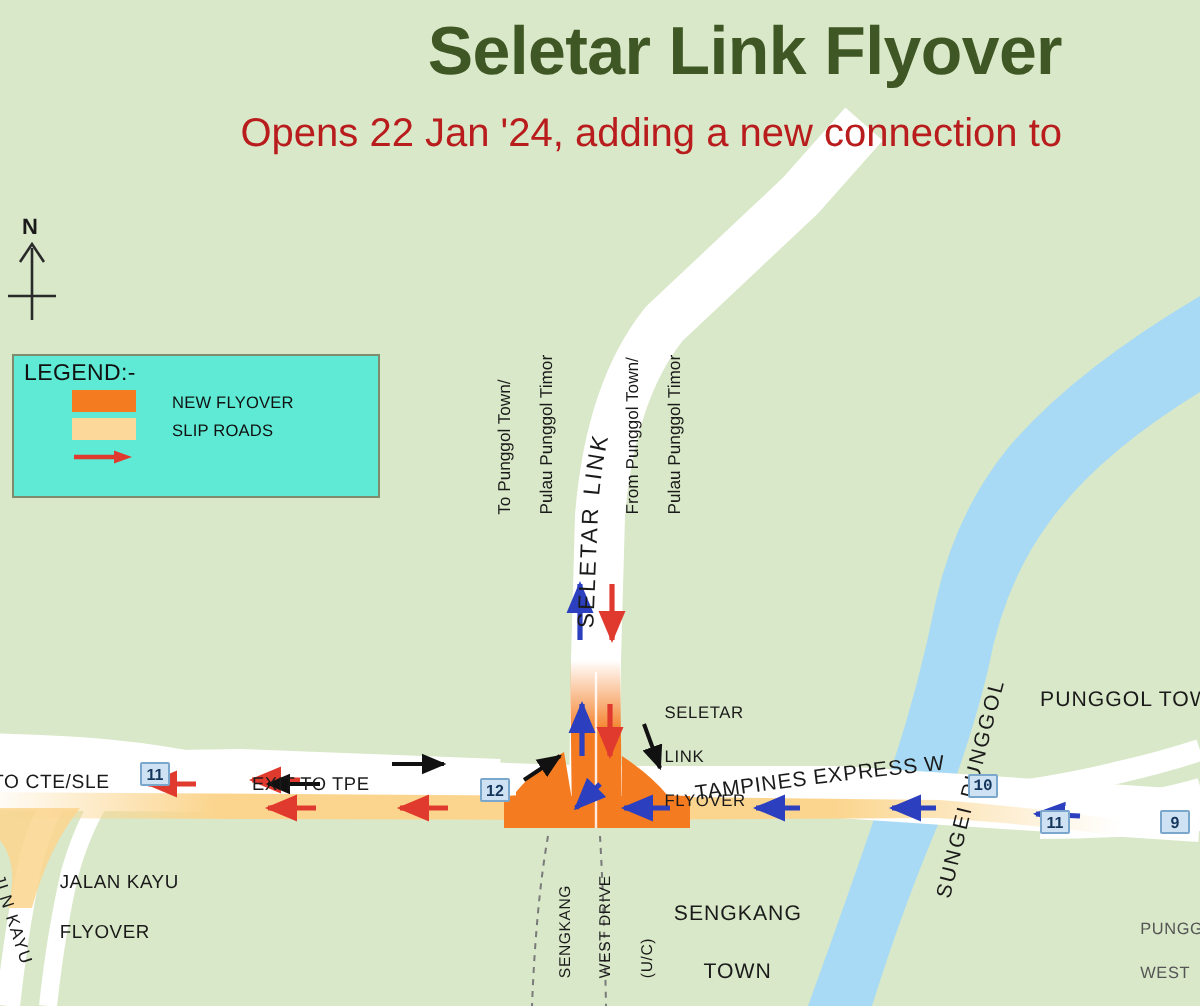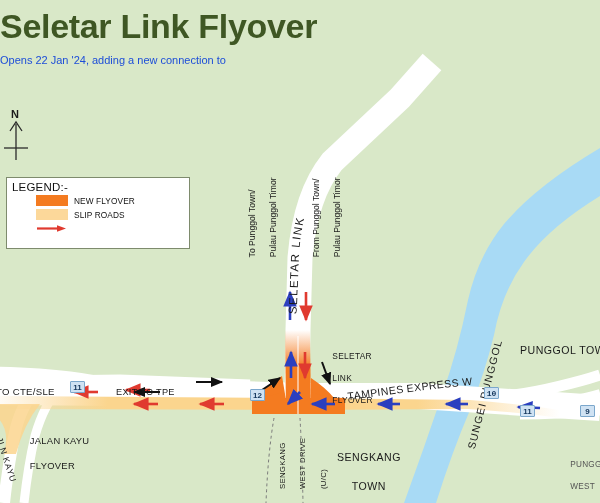--- a/index.html
+++ b/index.html
@@ -4,40 +4,40 @@
 <style>
   html,body{margin:0;padding:0;}
   body{
     width:600px;height:503px;overflow:hidden;
     background:#d9e8c8;
     font-family:"Liberation Sans", sans-serif;
     position:relative;
   }
   #stage{position:absolute;inset:0;width:600px;height:503px;}
   #stage svg{display:block;}
-  .hdr{position:absolute;left:0;width:531px;text-align:left;}
+  .hdr{position:absolute;left:0;width:531px;text-align:right;}
   #title{
     top:8px;font-size:34px;font-weight:bold;color:#3f5724;
     letter-spacing:-0.3px;line-height:1.08;
   }
   #subtitle{
-    top:52px;font-size:11px;color:#1d4ed8;line-height:1.55;
+    top:52px;font-size:20px;color:#b91c1c;line-height:1.55;
     font-weight:400;
   }
   
   #legend{
     position:absolute;left:6px;top:177px;width:184px;height:72px;
-    background:#ffffff;border:1px solid #7e8b6d;box-sizing:border-box;
+    background:#5eead4;border:1px solid #7e8b6d;box-sizing:border-box;
     padding:3px 4px 0 5px;
   }
   #legend .ttl{font-size:11.5px;color:#111;letter-spacing:.2px;}
   .lg-row{display:flex;align-items:center;height:13px;margin-top:1px;}
   .lg-key{width:40px;margin-left:20px;display:flex;align-items:center;justify-content:center;}
   .sw{width:32px;height:11px;display:block;}
-  .lg-txt{font-size:8.3px;color:#111;letter-spacing:.1px;white-space:nowrap;margin-left:2px;}
+  .lg-txt{font-size:8.3px;color:#111;letter-spacing:.1px;white-space:nowrap;margin-left:14px;}
   
   .mt{position:absolute;white-space:pre;color:#1a1a1a;}
   .exit-badge{
     position:absolute;background:#cfe2f3;border:1.6px solid #7ba7cc;
     color:#14365c;font-size:8px;font-weight:bold;
     width:15px;height:12px;line-height:12px;text-align:center;
     border-radius:1px;box-sizing:border-box;
   }
 </style>
 </head>
@@ -244,33 +244,33 @@
 
 <div class="mt" style="left:330px;top:436px;font-size:10.6px;line-height:1.35;letter-spacing:.5px;text-align:center;">
   <span>SENGKANG</span><br>
   <span>TOWN</span>
 </div>
 
 <div class="mt" style="left:520px;top:344px;font-size:10.6px;letter-spacing:.5px;">PUNGGOL TOWN</div>
 
 <div class="mt" style="left:-4px;top:386px;font-size:9.6px;letter-spacing:.3px;">TO CTE/SLE</div>
 
-<div class="mt" style="left:116px;top:387px;font-size:9.2px;letter-spacing:.3px;">EXIT TO TPE</div>
+<div class="mt" style="left:126px;top:387px;font-size:9.2px;letter-spacing:.3px;">EXIT TO TPE</div>
 
 <div class="mt" style="left:24px;top:423px;font-size:9.4px;line-height:1.3;letter-spacing:.3px;">
   <span>JALAN KAYU</span><br>
   <span>FLYOVER</span>
 </div>
 
 <div class="mt" style="left:4px;top:436px;font-size:8.6px;letter-spacing:.8px;
      transform:rotate(72deg);transform-origin:left top;">JLN KAYU</div>
 
 <div class="mt" style="left:565px;top:448px;font-size:8.2px;line-height:1.35;letter-spacing:.3px;color:#555;">
   <span>PUNGGOL</span><br>
   <span>WEST</span><br>
   
 </div>
 
 <div class="exit-badge" style="left:70px;top:381px;">11</div>
-<div class="exit-badge" style="left:250px;top:389px;">12</div>
+<div class="exit-badge" style="left:240px;top:389px;">12</div>
 <div class="exit-badge" style="left:484px;top:387px;font-family:Liberation Mono, monospace;">10</div>
 <div class="exit-badge" style="left:520px;top:405px;">11</div>
 <div class="exit-badge" style="left:580px;top:405px;">9</div>
 
 </body></html>

